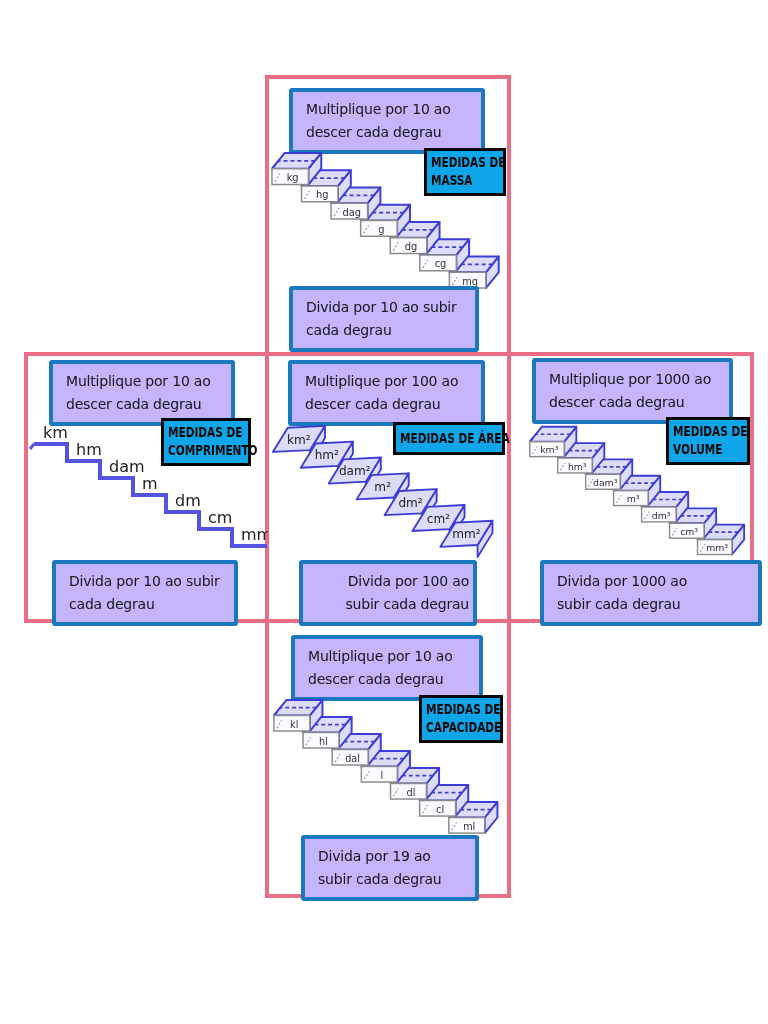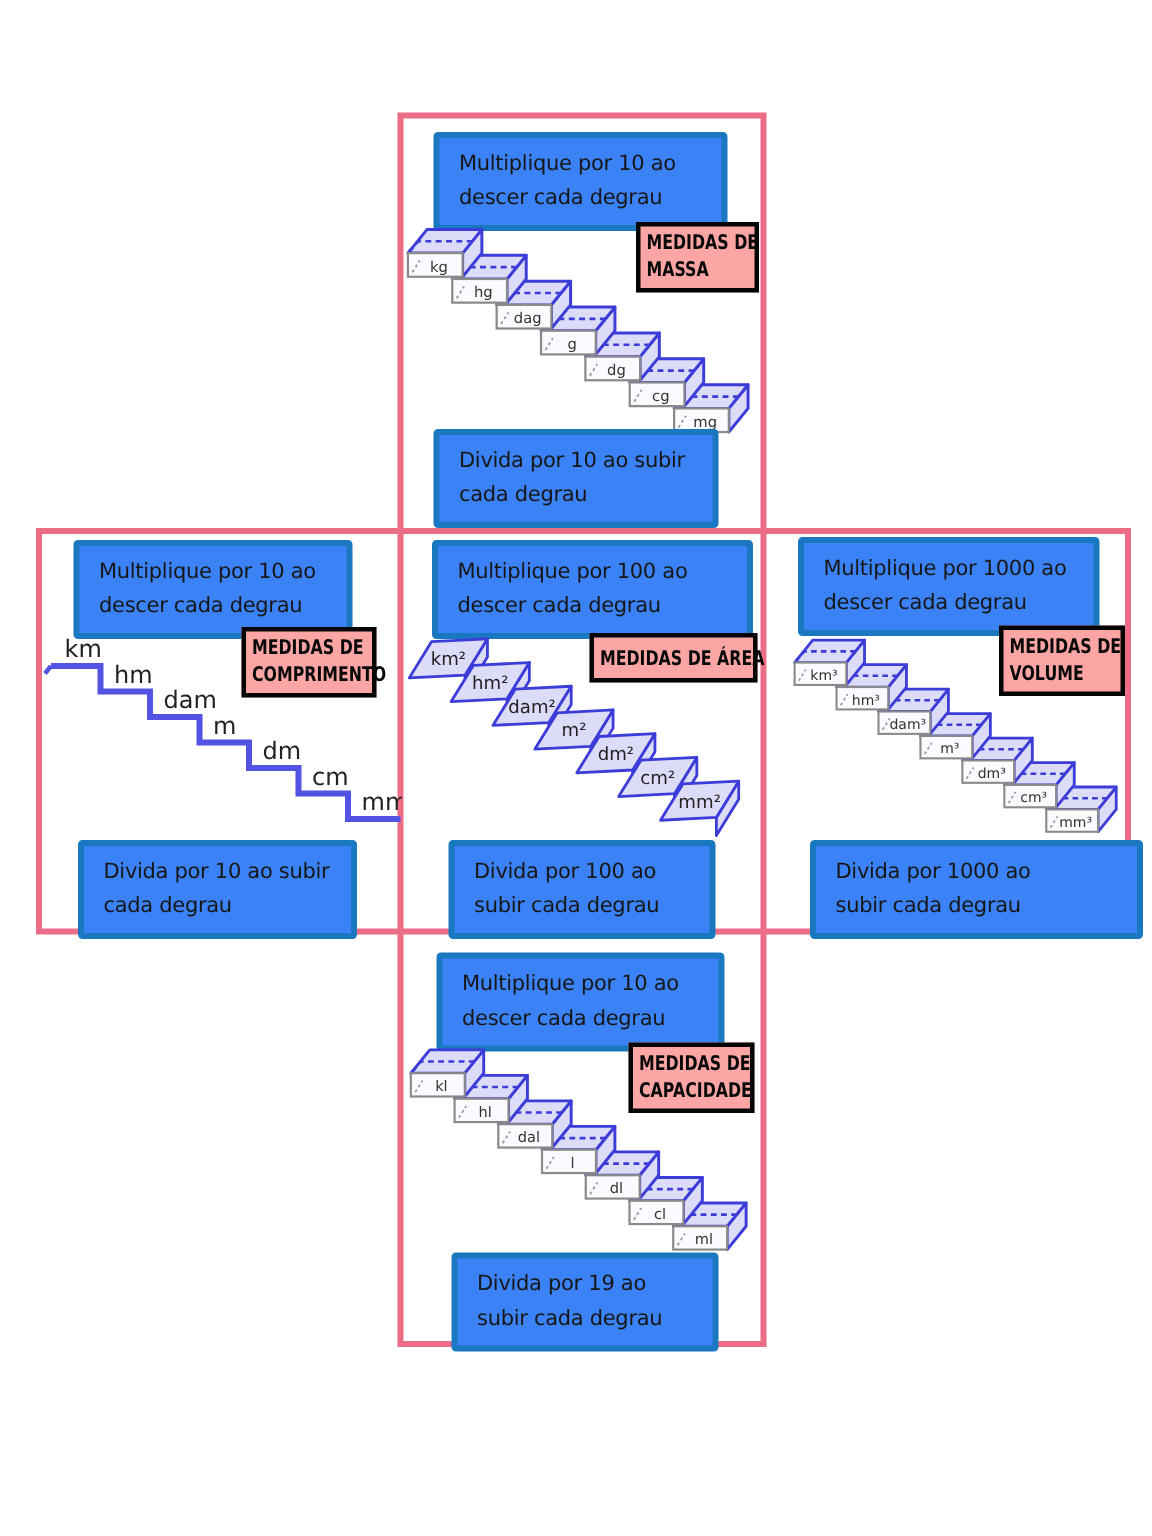--- a/index.html
+++ b/index.html
@@ -3,44 +3,44 @@
 <meta charset="utf-8">
 <style>
   html,body{margin:0;padding:0;background:#fff;}
   *{box-sizing:border-box;}
   #canvas{position:relative;width:768px;height:1024px;background:#ffffff;overflow:hidden;
           font-family:"DejaVu Sans","Liberation Sans",sans-serif;}
   .pink-rect{position:absolute;border:4px solid #ec6e86;background:transparent;}
   #v-rect{left:265px;top:75px;width:246px;height:823px;}
   #h-rect{left:24px;top:352px;width:730px;height:271px;}
 
-  .instruction-box{position:absolute;border:4px solid #1a78c0;border-radius:3px;background:#3b82f6;
+  .instruction-box{position:absolute;border:4px solid #1a78c0;border-radius:3px;background:#c4b5fd;
     color:#161616;font-size:14px;line-height:1.62;letter-spacing:-0.2px;
     padding:6px 4px 7px 13px;white-space:pre;}
-  .category-box{position:absolute;border:3px solid #050505;background:#fca5a5;
+  .category-box{position:absolute;border:3px solid #050505;background:#0ea5e9;
     padding:3px 2px 3px 4px;white-space:pre;line-height:1.3;overflow:visible;}
   .category-box span{display:inline-block;font-weight:bold;font-size:13.5px;color:#090909;
     transform:scaleX(0.78);transform-origin:0 50%;letter-spacing:0px;}
   .stairs{position:absolute;}
 
   
   #massa-top{left:289px;top:88px;width:196px;}
   #massa-svg{left:268px;top:150px;width:238px;height:140px;}
   #massa-cat{left:424px;top:148px;width:82px;}
   #massa-bottom{left:289px;top:286px;width:190px;}
   
   #comp-top{left:49px;top:360px;width:186px;}
   #comp-svg{left:28px;top:420px;width:240px;height:132px;}
   #comp-cat{left:161px;top:418px;width:90px;}
   #comp-bottom{left:52px;top:560px;width:186px;}
   
-  #area-top{left:288px;top:360px;width:214px;}
+  #area-top{left:288px;top:360px;width:197px;}
   #area-svg{left:271px;top:424px;width:236px;height:134px;}
   #area-cat{left:393px;top:422px;width:112px;}
-  #area-bottom{left:299px;top:560px;width:178px;}
+  #area-bottom{left:299px;top:560px;width:178px;text-align:right;}
   
   #vol-top{left:532px;top:358px;width:201px;}
   #vol-svg{left:526px;top:424px;width:220px;height:140px;}
   #vol-cat{left:666px;top:417px;width:84px;}
   #vol-bottom{left:540px;top:560px;width:222px;}
   
   #cap-top{left:291px;top:635px;width:192px;}
   #cap-svg{left:270px;top:697px;width:238px;height:138px;}
   #cap-cat{left:419px;top:695px;width:84px;}
   #cap-bottom{left:301px;top:835px;width:178px;}

